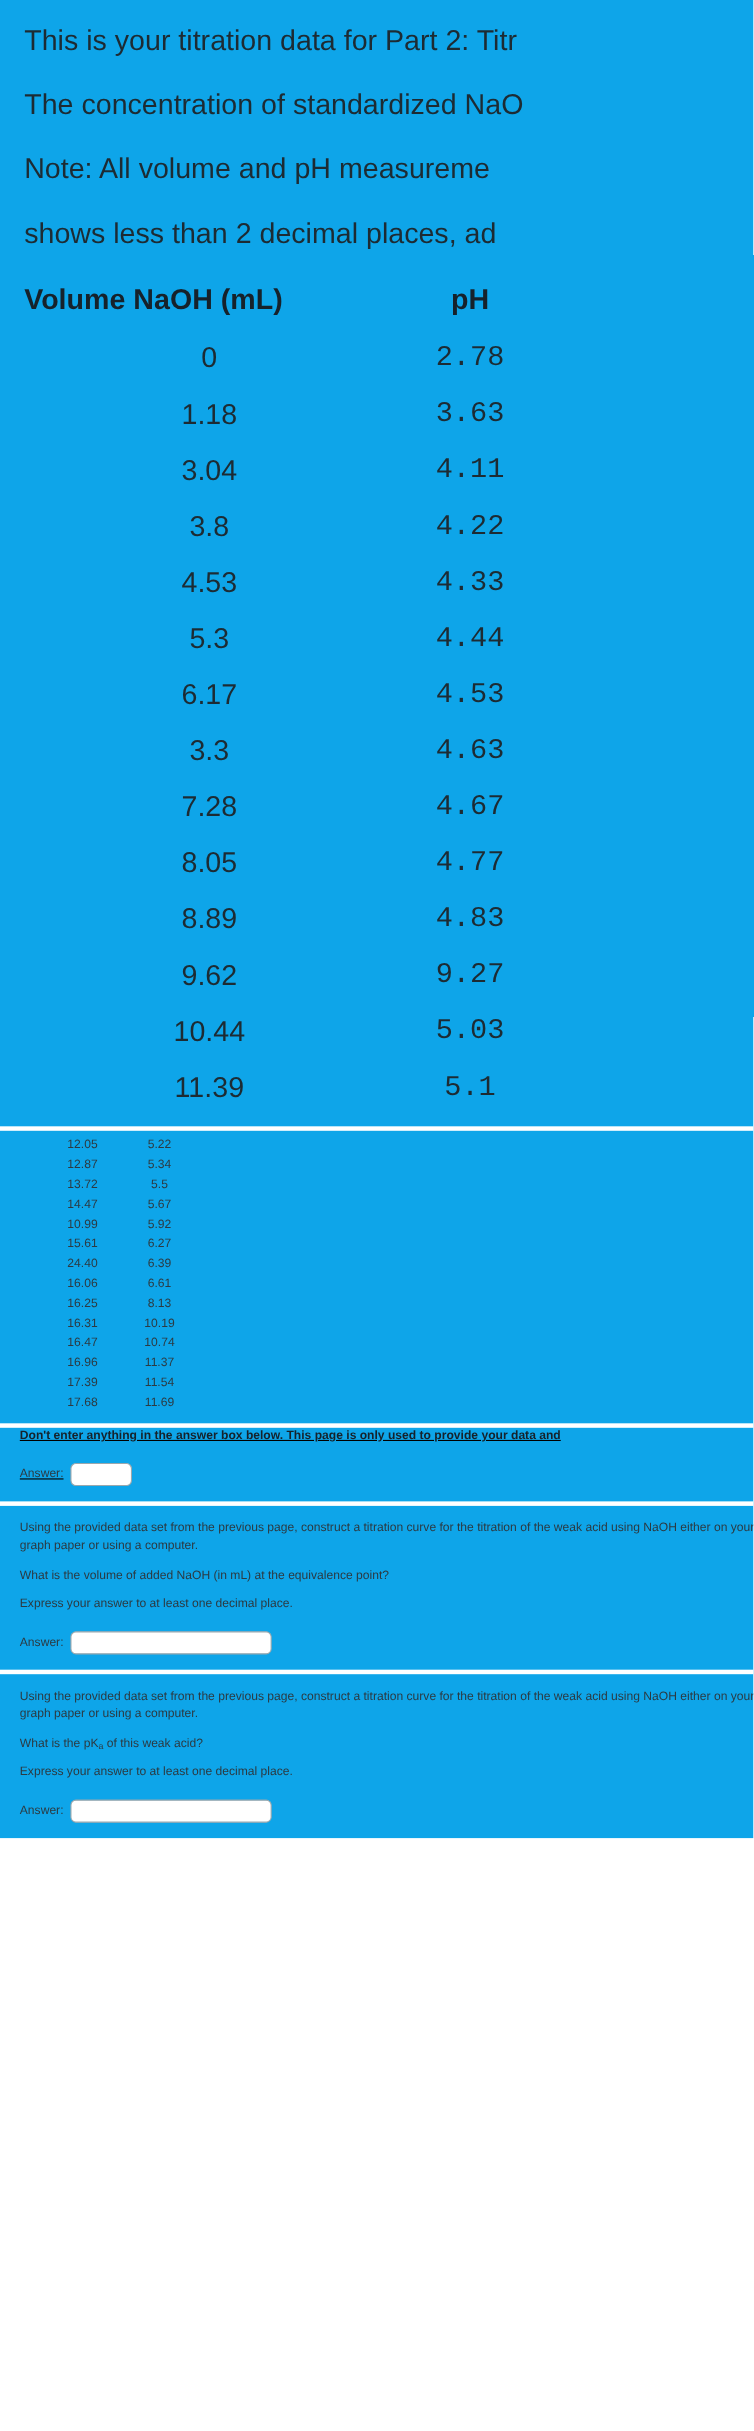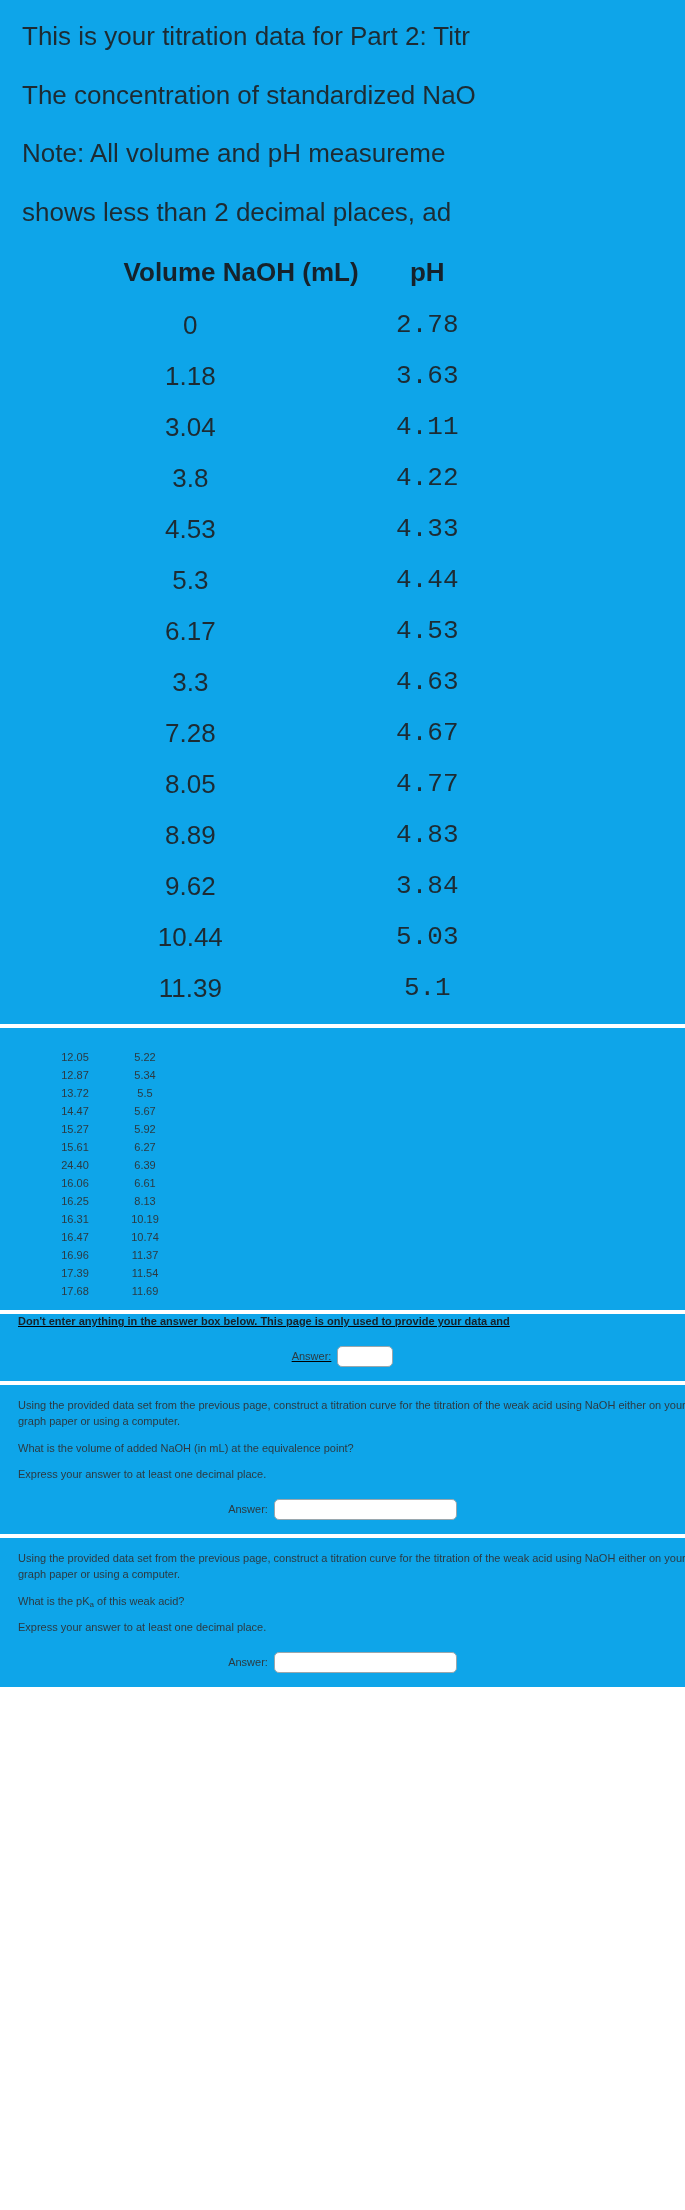--- a/index.html
+++ b/index.html
@@ -56,33 +56,33 @@
     width: 460px;
   }
   table.big th {
     font-size: 26px;
     font-weight: bold;
     color: #16222b;
     padding: 6px 0 12px 0;
     text-align: center;
     white-space: nowrap;
   }
-  table.big th.col-v { width: 300px; text-align: right; }
+  table.big th.col-v { width: 300px; text-align: left; }
   table.big th.col-p { width: 110px; text-align: center; padding-left: 14px;}
   table.big td {
     font-size: 26px;
     color: #1d2b33;
     padding: 10px 0;
     text-align: center;
   }
   table.big td.col-p { padding-left: 14px; font-family: Liberation Mono, monospace; }
 
   
   .small-panel {
-    padding: 20px 0 10px 0;
+    padding: 4px 0 10px 0;
     border-top: 4px solid #ffffff;
   }
   table.small {
     border-collapse: collapse;
     margin-left: 40px;
   }
   table.small td {
     font-size: 11px;
     color: #2c3a42;
     padding: 3px 0;
@@ -105,21 +105,20 @@
     width: 660px;
     white-space: nowrap;
     overflow: visible;
   }
   .warn-text .l2 { display: block; white-space: normal; }
 
   .answer-row {
     display: flex;
     align-items: center;
     margin-top: 16px;
-    justify-content: center;
   }
   .answer-label {
     font-size: 11px;
     color: #2c3a42;
     margin-right: 6px;
   }
   input.answer-box {
     height: 21px;
     border: 1px solid #9aa7ad;
     border-radius: 5px;
@@ -210,21 +209,21 @@
           <tr>
             <td class="col-v">8.05</td>
             <td class="col-p">4.77</td>
           </tr>
           <tr>
             <td class="col-v">8.89</td>
             <td class="col-p">4.83</td>
           </tr>
           <tr>
             <td class="col-v">9.62</td>
-            <td class="col-p">3.84</td>
+            <td class="col-p">9.27</td>
           </tr>
           <tr>
             <td class="col-v">10.44</td>
             <td class="col-p">5.03</td>
           </tr>
           <tr>
             <td class="col-v">11.39</td>
             <td class="col-p">5.1</td>
           </tr>
         </tbody>
@@ -246,21 +245,21 @@
         </tr>
         <tr>
           <td class="col-v">13.72</td>
           <td class="col-p">5.5</td>
         </tr>
         <tr>
           <td class="col-v">14.47</td>
           <td class="col-p">5.67</td>
         </tr>
         <tr>
-          <td class="col-v">15.27</td>
+          <td class="col-v">10.99</td>
           <td class="col-p">5.92</td>
         </tr>
         <tr>
           <td class="col-v">15.61</td>
           <td class="col-p">6.27</td>
         </tr>
         <tr>
           <td class="col-v">24.40</td>
           <td class="col-p">6.39</td>
         </tr>

